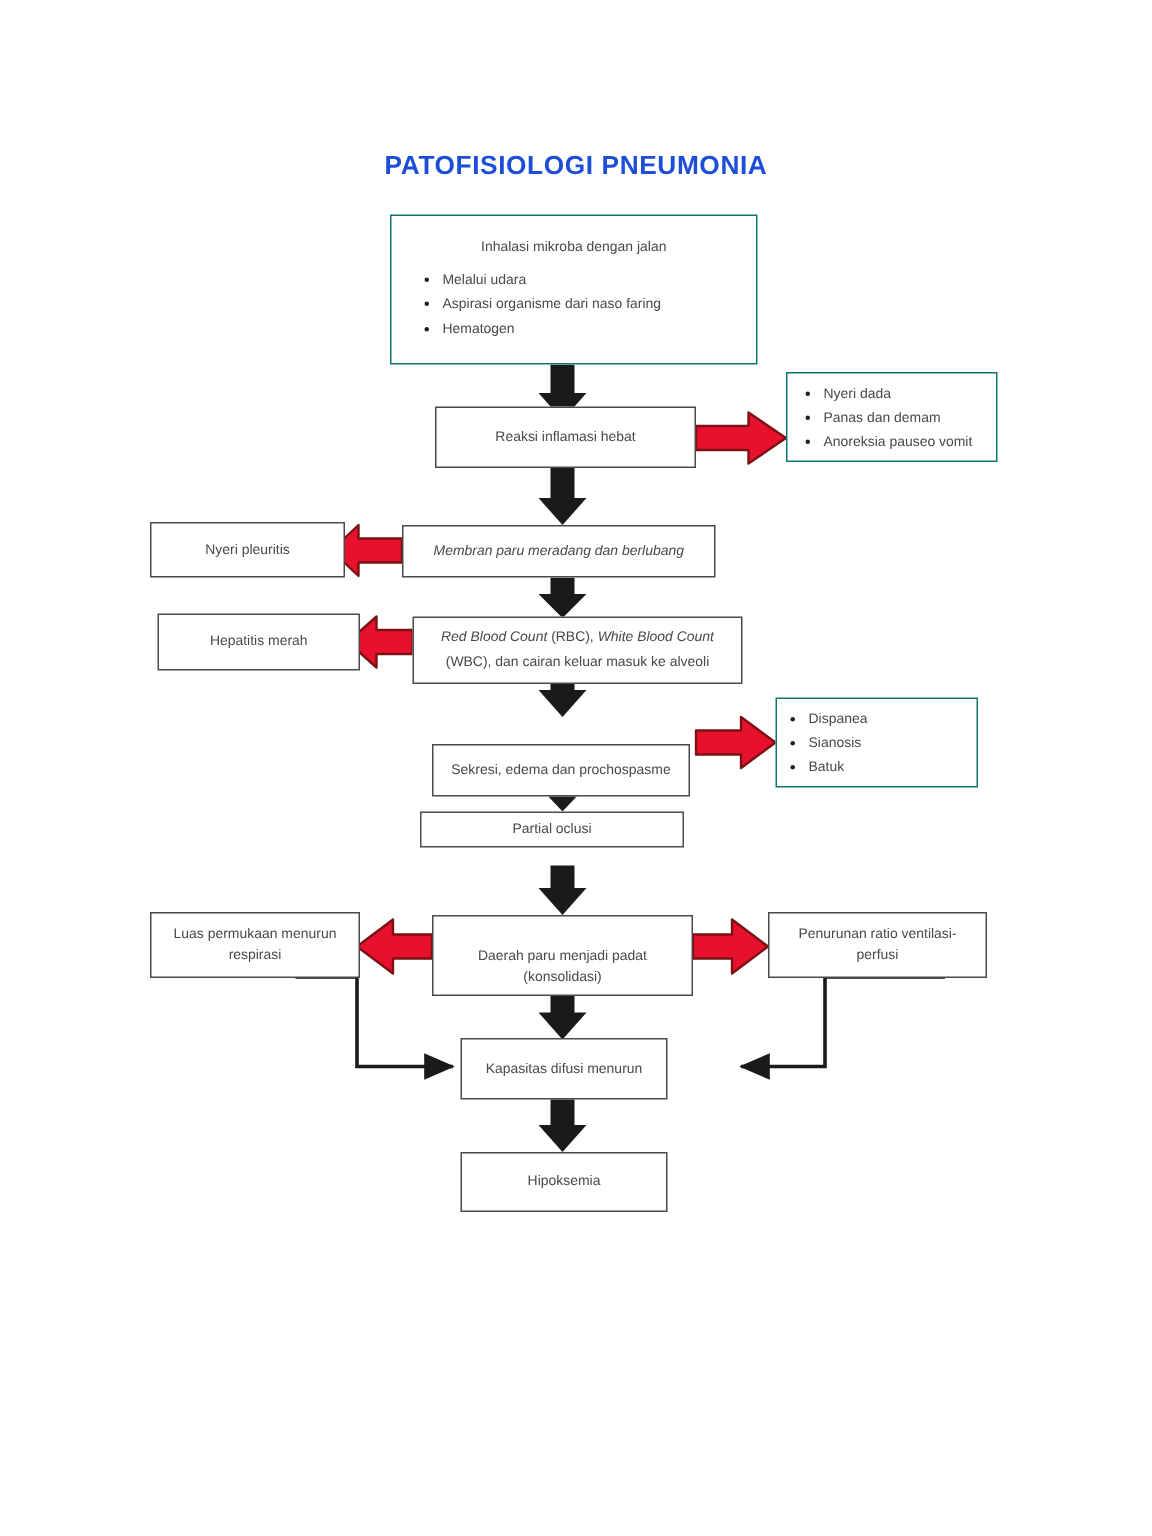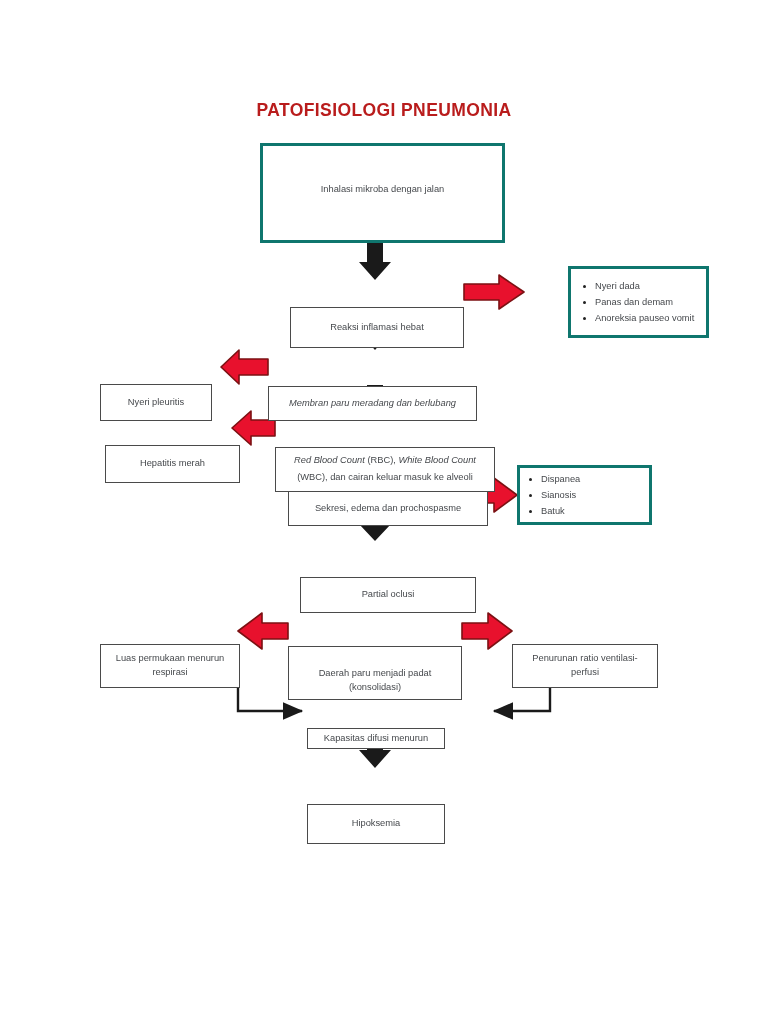--- a/index.html
+++ b/index.html
@@ -23,47 +23,46 @@
   }
   .title {
     position: absolute;
     left: 0;
     top: 100px;
     width: 768px;
     text-align: center;
     font-size: 17.5px;
     font-weight: bold;
     letter-spacing: 0.4px;
-    color: #b91c1c;
+    color: #1d4ed8;
   }
   .box {
     position: absolute;
     box-sizing: border-box;
     border: 1px solid #4a4a4a;
     background: #ffffff;
     font-size: 9.3px;
     color: #45484c;
     display: flex;
     flex-direction: column;
     align-items: center;
     justify-content: center;
     text-align: center;
     line-height: 1.5;
     padding: 2px 4px;
     z-index: 3;
-    margin-top: 36px;
   }
   .box .line { display: block; width: 100%; }
   .box.two-line { justify-content: space-evenly; }
 
   
   .bulletbox {
     position: absolute;
     box-sizing: border-box;
-    border: 3px solid #0f766e;
+    border: 1px solid #0f766e;
     background: #ffffff;
     font-size: 9.3px;
     color: #45484c;
     display: flex;
     flex-direction: column;
     justify-content: center;
     z-index: 3;
   }
   .bulletbox .heading {
     text-align: center;
@@ -169,83 +168,88 @@
       <path d="M288,623 L262,623 L262,613 L238,631 L262,649 L262,639 L288,639 Z" fill="#e8112d" stroke="#7c1113" stroke-width="1.6" stroke-linejoin="round"></path>
     </g>
 
     <g>
       <path d="M462,623 L488,623 L488,613 L512,631 L488,649 L488,639 L462,639 Z" fill="#e8112d" stroke="#7c1113" stroke-width="1.6" stroke-linejoin="round"></path>
     </g>
   </svg>
 
   <div class="bulletbox" style="left:260px; top:143px; width:245px; height:100px; padding:10px 18px;">
     <div class="heading">Inhalasi mikroba dengan jalan</div>
+    <ul>
+      <li>Melalui udara</li>
+      <li>Aspirasi organisme dari naso faring</li>
+      <li>Hematogen</li>
+    </ul>
   </div>
 
   <div class="box" style="left:290px; top:271px; width:174px; height:41px;">
     <span class="line">Reaksi inflamasi hebat</span>
   </div>
 
-  <div class="bulletbox" style="left:524px; top:266px; width:141px; height:72px; padding:6px 8px;margin-left:44px;">
+  <div class="bulletbox" style="left:524px; top:248px; width:141px; height:60px; padding:6px 8px;">
     <ul>
       <li>Nyeri dada</li>
       <li>Panas dan demam</li>
       <li>Anoreksia pauseo vomit</li>
     </ul>
   </div>
 
-  <div class="box" style="left:100px; top:348px; width:112px; height:37px;">
+  <div class="box" style="left:100px; top:348px; width:130px; height:37px;">
     <span class="line">Nyeri pleuritis</span>
   </div>
 
   <div class="box" style="left:268px; top:350px; width:209px; height:35px;font-style:italic;">
     <span class="line">Membran paru meradang dan berlubang</span>
   </div>
 
   <div class="box" style="left:105px; top:409px; width:135px; height:38px;">
     <span class="line">Hepatitis merah</span>
   </div>
 
   <div class="box two-line" style="left:275px; top:411px; width:220px; height:45px; padding:4px 10px;">
     <span class="line"><span class="ital">Red Blood Count</span><span> (RBC), </span><span class="ital">White Blood Count</span></span>
     <span class="line">(WBC), dan cairan keluar masuk ke alveoli</span>
   </div>
 
-  <div class="box" style="left:288px; top:455px; width:200px; height:35px;text-align:center;">
+  <div class="box" style="left:288px; top:496px; width:172px; height:35px;text-align:center;">
     <span class="line">Sekresi, edema dan prochospasme</span>
   </div>
 
   <div class="bulletbox" style="left:517px; top:465px; width:135px; height:60px; padding:6px 5px;">
     <ul>
       <li>Dispanea</li>
       <li>Sianosis</li>
       <li>Batuk</li>
     </ul>
   </div>
 
-  <div class="box" style="left:300px; top:541px; width:176px; height:36px;">
+  <div class="box" style="left:280px; top:541px; width:176px; height:24px;">
     <span class="line">Partial oclusi</span>
   </div>
 
   <div class="box two-line" style="left:288px; top:610px; width:174px; height:54px; padding:20px 6px;">
     <span class="line">Daerah paru menjadi padat</span>
     <span class="line">(konsolidasi)</span>
   </div>
 
   <div class="box" style="left:100px; top:608px; width:140px; height:44px; padding:3px 6px;">
     <span class="line">Luas permukaan menurun</span>
     <span class="line">respirasi</span>
   </div>
 
   <div class="box" style="left:512px; top:608px; width:146px; height:44px; padding:3px 6px;">
     <span class="line">Penurunan ratio ventilasi-</span>
     <span class="line">perfusi</span>
   </div>
 
-  <div class="box" style="left:307px; top:692px; width:138px; height:21px;">
+  <div class="box" style="left:307px; top:692px; width:138px; height:41px;">
     <span class="line">Kapasitas difusi menurun</span>
   </div>
 
   <div class="box" style="left:307px; top:768px; width:138px; height:40px;">
     <span class="line">Hipoksemia</span>
   </div>
 
 </div>
 
 </body></html>

